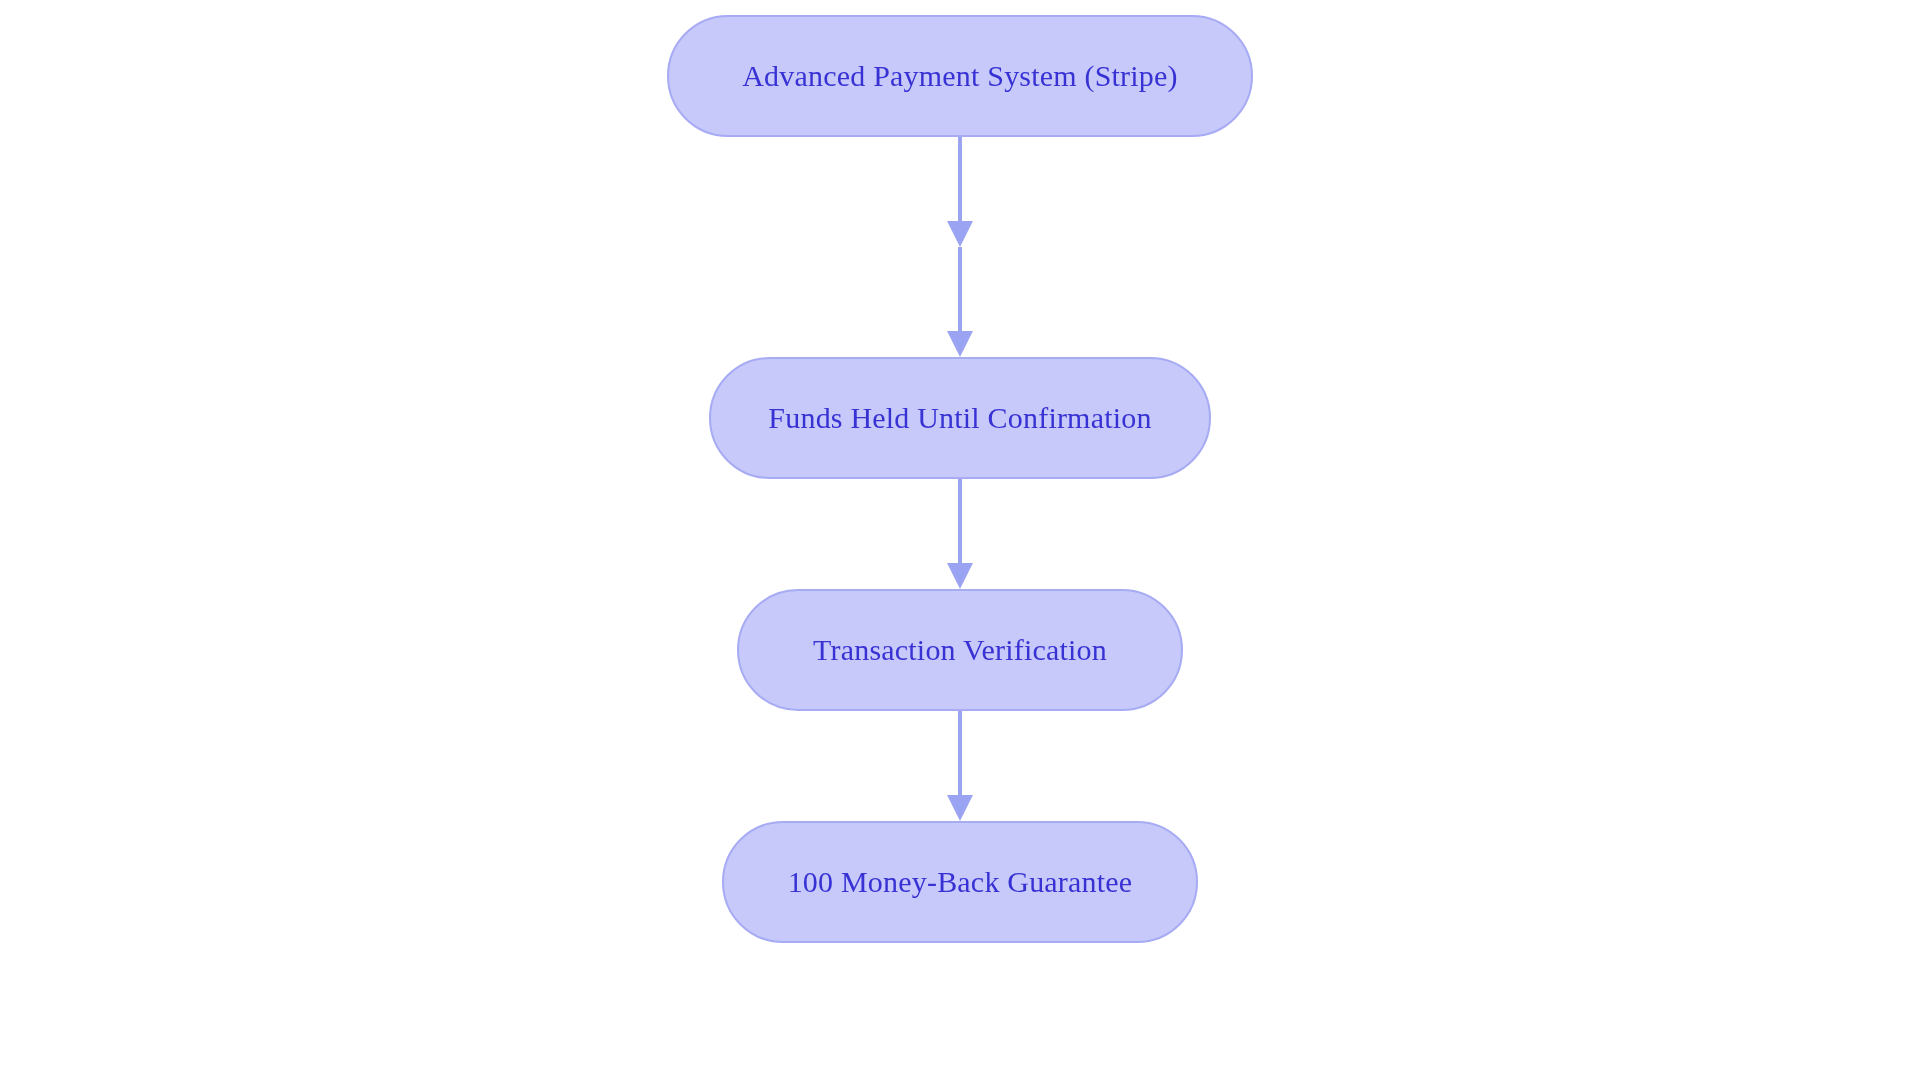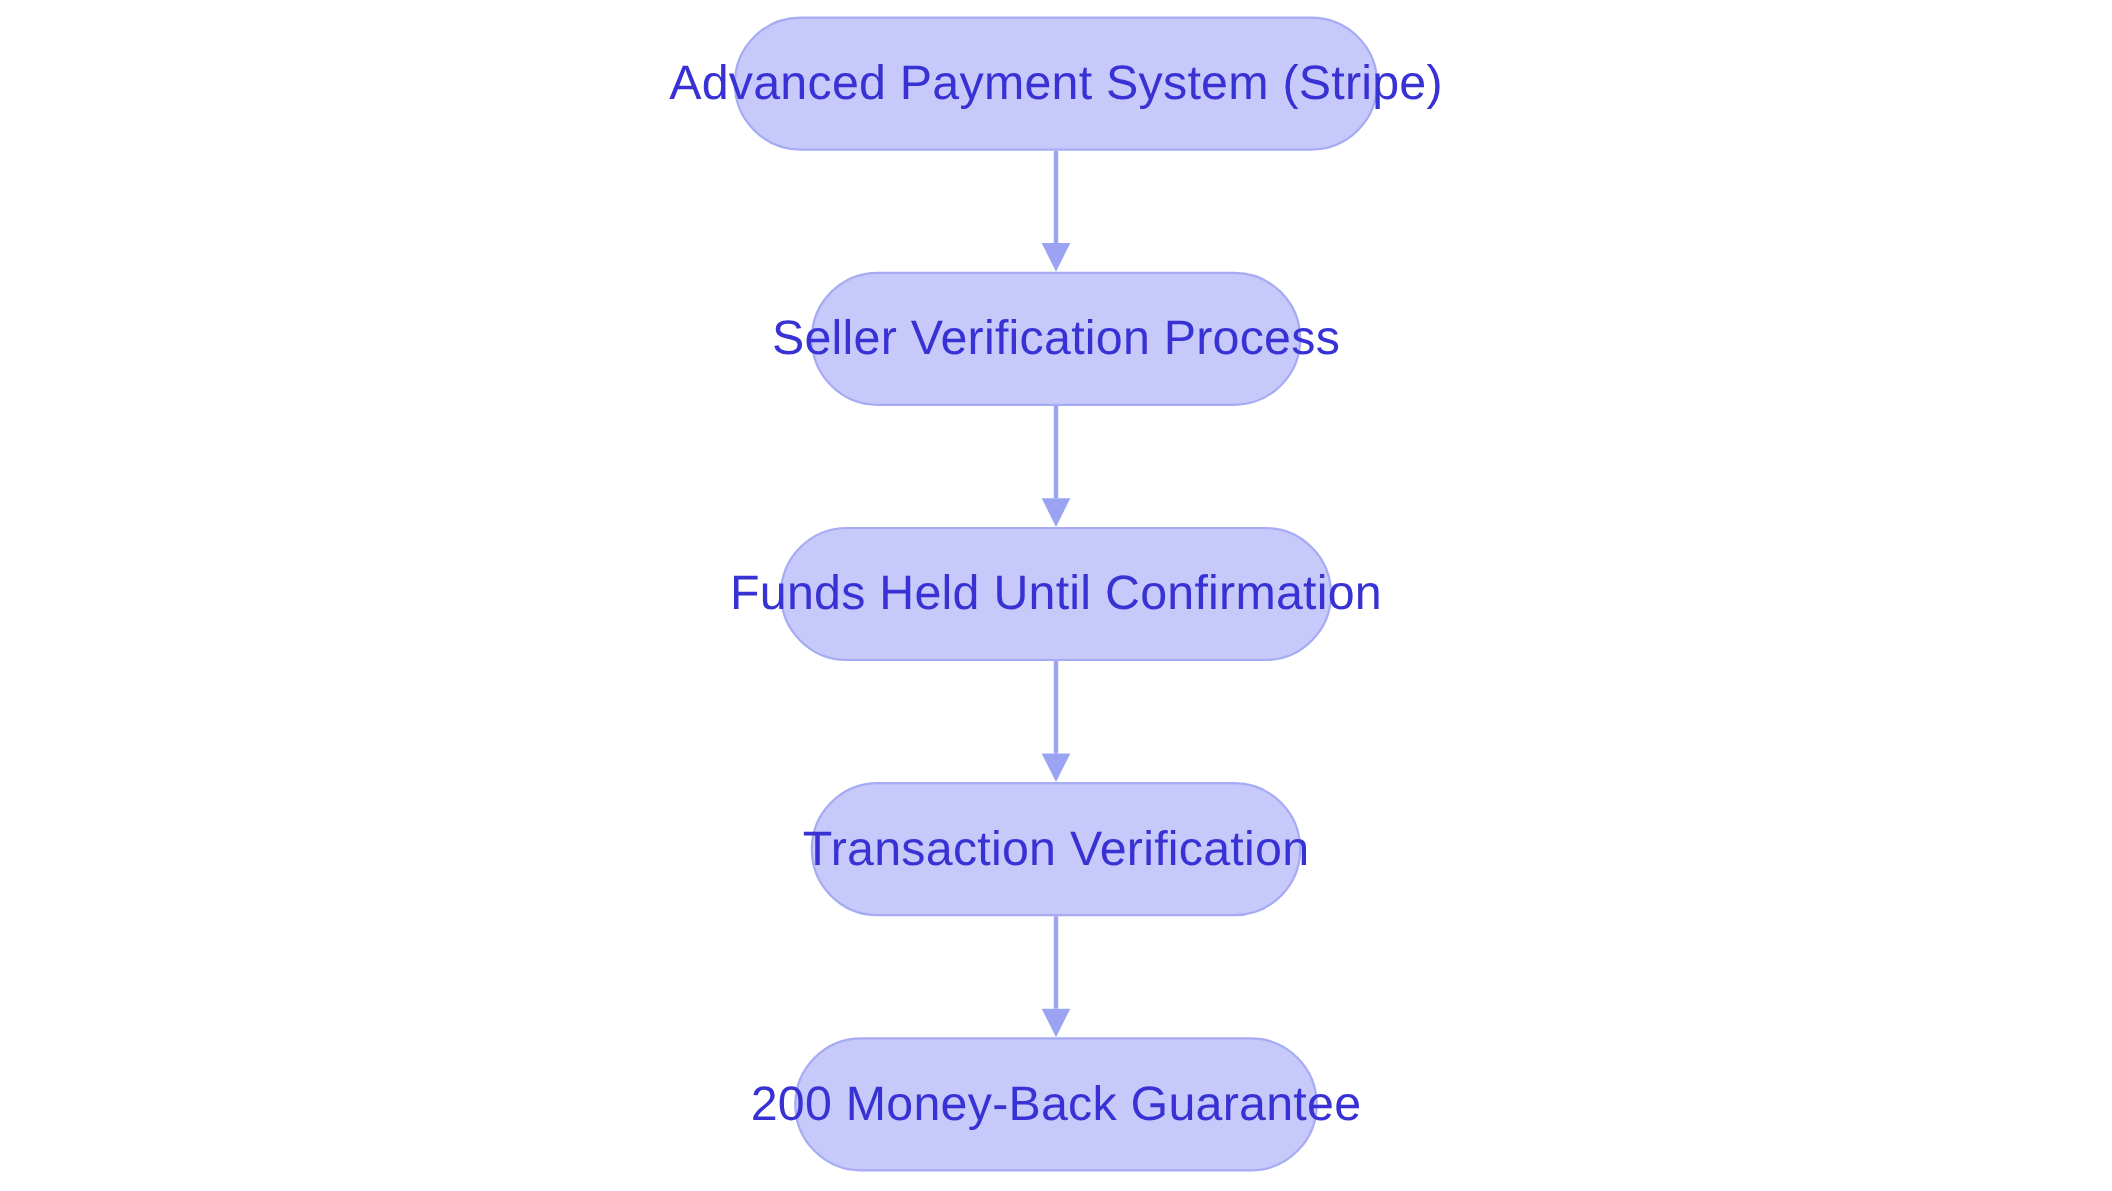--- a/index.html
+++ b/index.html
@@ -42,22 +42,22 @@
     align-items: center;
     justify-content: center;
     background: #c6c9fa;
     border: 2px solid #a6abf4;
     border-radius: 61px;
     padding: 0 54px;
     white-space: nowrap;
   }
 
   .flow-node-label {
-    font-family: Liberation Sans, sans-serif;
-    font-size: 44px;
+    font-family: Liberation Serif, serif;
+    font-size: 30px;
     font-weight: 400;
     letter-spacing: 0.2px;
     color: #3832d4;
     line-height: 1;
   }
 
   
   .node-w-1 { width: 586px; }
   .node-w-2 { width: 446px; }
   .node-w-3 { width: 502px; justify-content: center; }
@@ -105,23 +105,20 @@
 
     <div class="flow-node node-w-1">
       <span class="flow-node-label">Advanced Payment System (Stripe)</span>
     </div>
 
     <div class="flow-connector">
       <div class="conn-line"></div>
       <div class="conn-arrowhead"></div>
     </div>
 
-    <div class="flow-node node-w-2">
-      <span class="flow-node-label">Seller Verification Process</span>
-    </div>
 
     <div class="flow-connector">
       <div class="conn-line"></div>
       <div class="conn-arrowhead"></div>
     </div>
 
     <div class="flow-node node-w-3">
       <span class="flow-node-label">Funds Held Until Confirmation</span>
     </div>
 
@@ -133,17 +130,17 @@
     <div class="flow-node node-w-4">
       <span class="flow-node-label">Transaction Verification</span>
     </div>
 
     <div class="flow-connector">
       <div class="conn-line"></div>
       <div class="conn-arrowhead"></div>
     </div>
 
     <div class="flow-node node-w-5">
-      <span class="flow-node-label">200 Money-Back Guarantee</span>
+      <span class="flow-node-label">100 Money-Back Guarantee</span>
     </div>
 
   </div>
 </div>
 
 </body></html>

